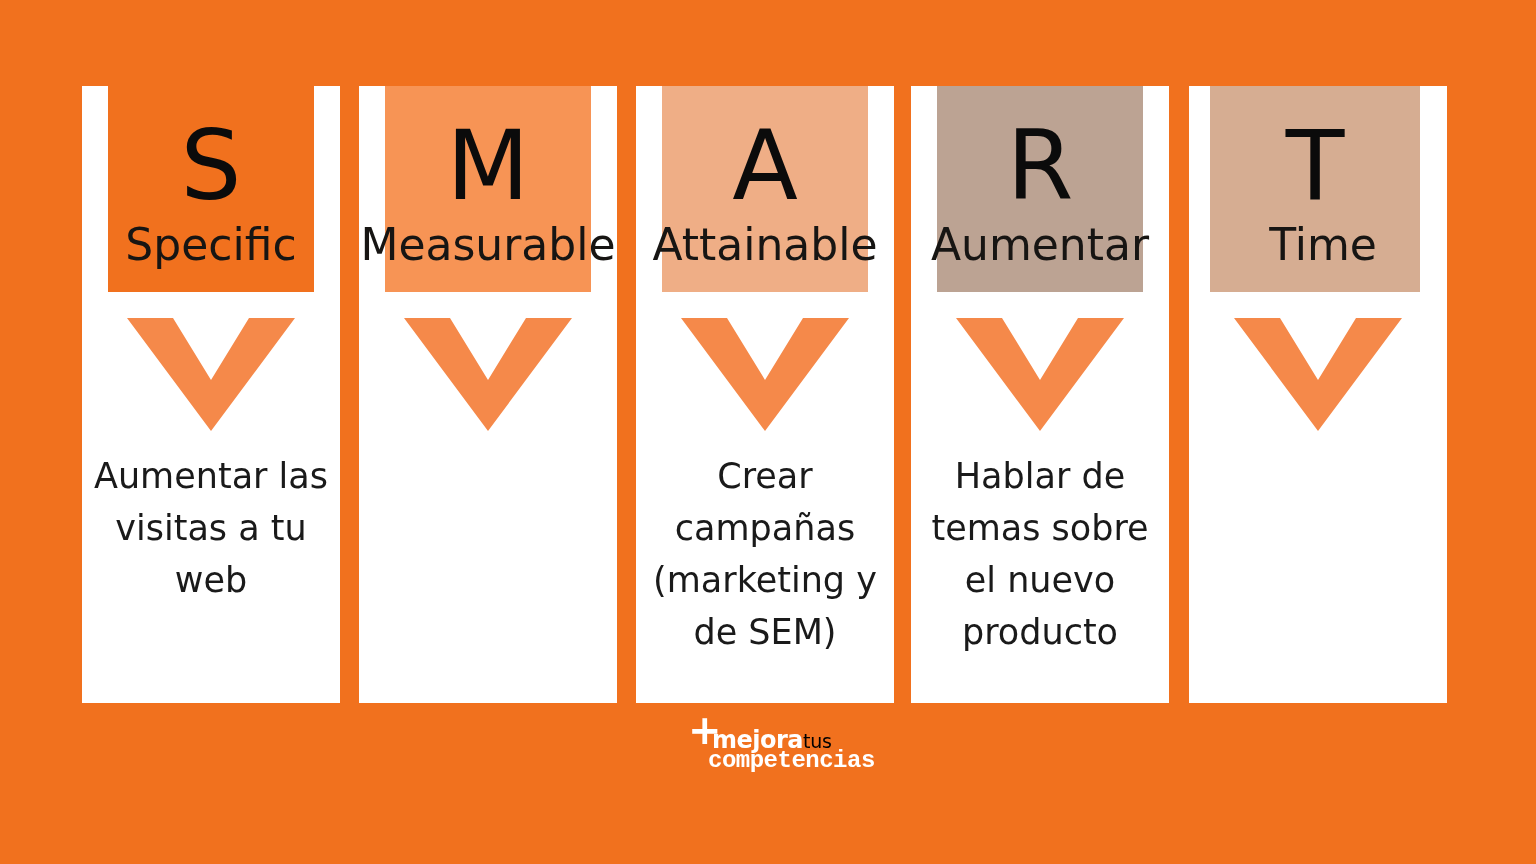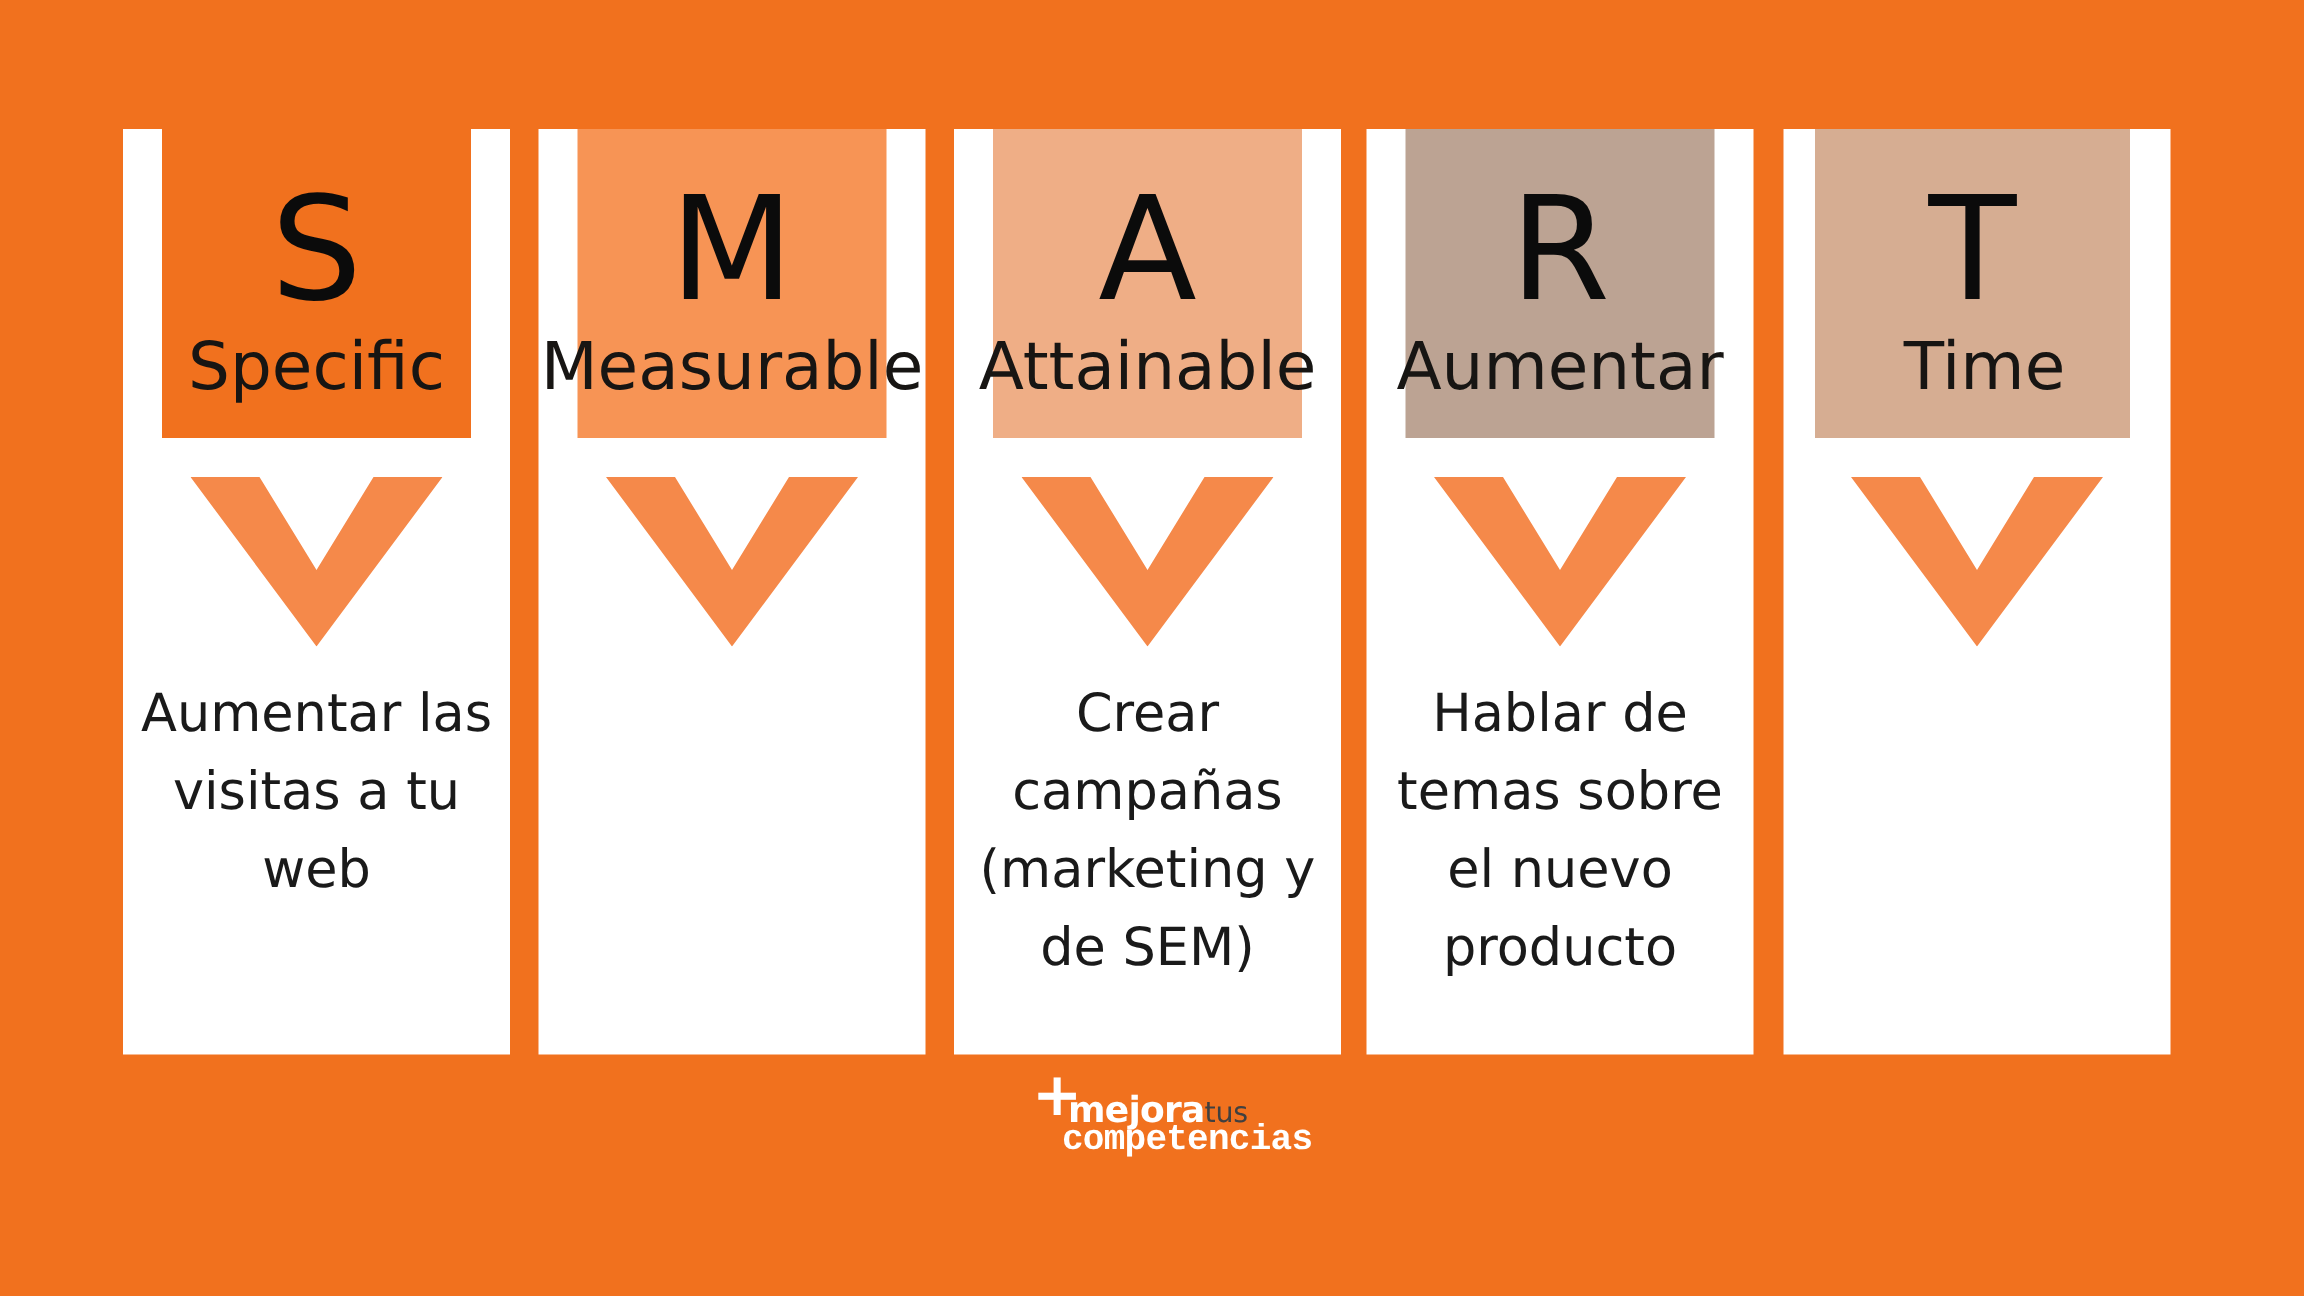--- a/index.html
+++ b/index.html
@@ -139,21 +139,21 @@
     line-height: 24px;
     font-weight: 700;
     letter-spacing: -0.5px;
     color: #FFFFFF;
   }
   .logo-light {
     font-size: 19px;
     line-height: 19px;
     font-weight: 400;
     letter-spacing: -0.2px;
-    color: #404040;
+    color: #000000;
   }
 </style>
 </head>
 <body style="background: rgb(241, 113, 30);">
 
 <div id="board">
 
   <div class="card c0" style="background: rgb(255, 255, 255);">
     <div class="head" style="background: rgb(241, 113, 30);">
       <div class="letter">S</div>

